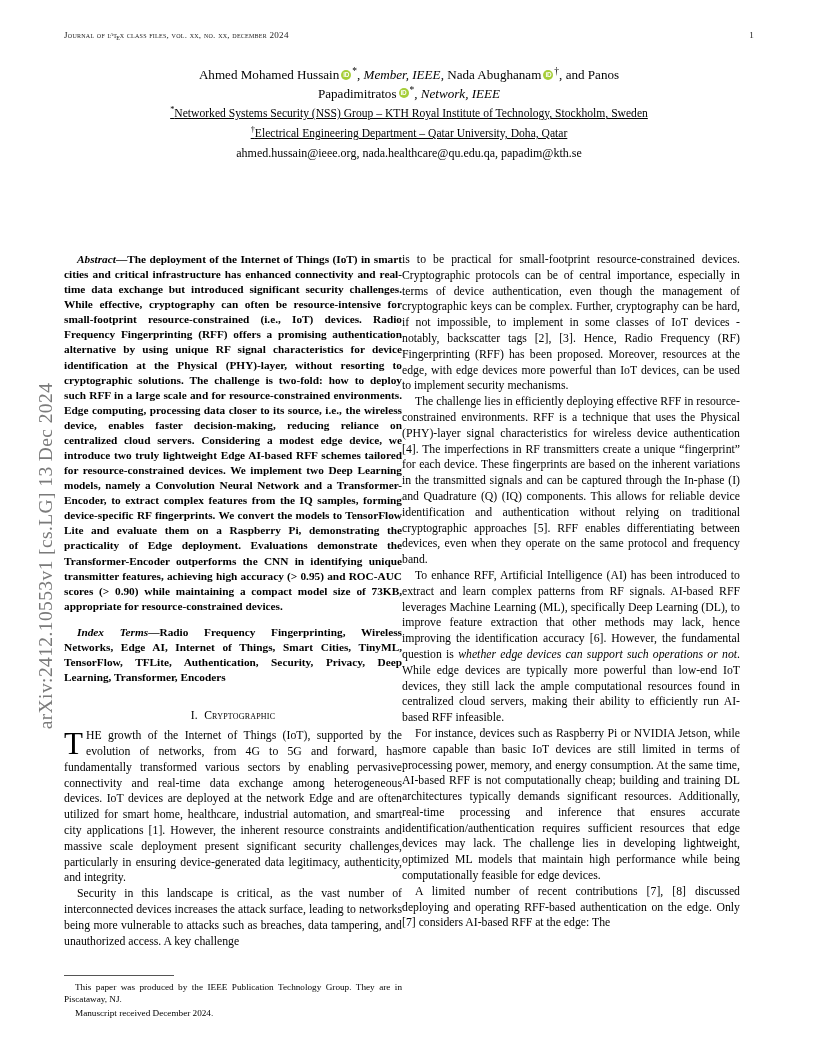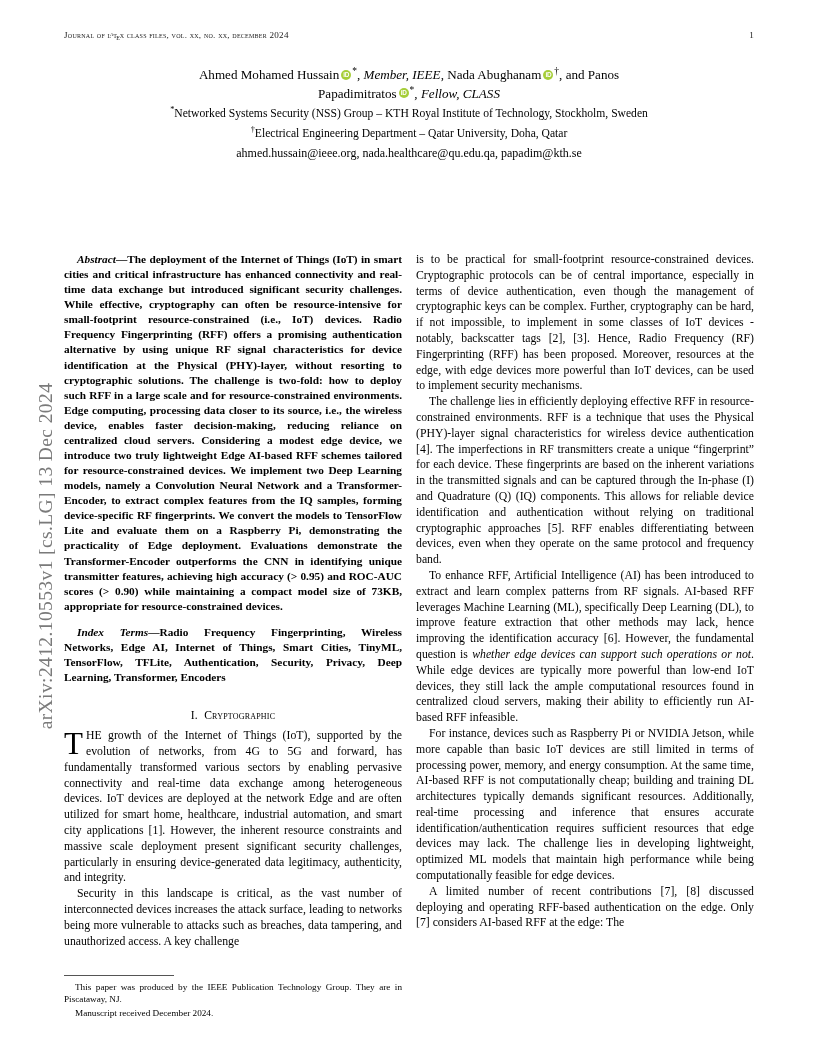--- a/index.html
+++ b/index.html
@@ -85,20 +85,21 @@
   .authors {
     font-size: 13.1px;
     line-height: 1.42;
     margin: 0;
   }
   .authors .em { font-style: italic; }
   .affil {
     font-size: 11.6px;
     line-height: 1.46;
     margin: 3px 0 0 0;
+    text-decoration: underline;
   }
   .emails {
     font-size: 12.0px;
     line-height: 1.45;
     margin: 2px 0 0 0;
   }
   sup.mark {
     font-size: 0.72em;
     vertical-align: super;
     line-height: 0;
@@ -129,21 +130,20 @@
   }
 
   
   .columns {
     position: absolute;
     left: 64px;
     top: 252px;
     width: 690px;
     height: 780px;
     display: flex;
-    gap: 14px;
   }
   .col {
     width: 338px;
     position: relative;
   }
   .col p {
     margin: 0;
     font-size: 11.75px;
     line-height: 1.345;
     text-align: justify;
@@ -212,21 +212,21 @@
 
   <div class="runhead">
     <div class="jtitle"><span>JOURNAL OF </span><span class="latex-logo"><span>L</span><span class="a">A</span><span>T</span><span class="e">E</span></span><span>X CLASS FILES, VOL. XX, NO. XX, DECEMBER 2024</span></div>
     <div class="pageno">1</div>
   </div>
 
   <div class="titleblock">
 
     <p class="authors">
       <span>Ahmed Mohamed Hussain</span><span class="orcid"></span><sup class="mark">*</sup><span>, </span><span class="em">Member, IEEE</span><span>, Nada Abughanam</span><span class="orcid"></span><sup class="mark">†</sup><span>, and Panos</span><br>
-      <span>Papadimitratos</span><span class="orcid"></span><sup class="mark">*</sup><span>, </span><span class="em">Fellow, CLASS</span>
+      <span>Papadimitratos</span><span class="orcid"></span><sup class="mark">*</sup><span>, </span><span class="em">Network, IEEE</span>
     </p>
 
     <p class="affil"><sup class="mark">*</sup><span>Networked Systems Security (NSS) Group – KTH Royal Institute of Technology, Stockholm, Sweden</span></p>
     <p class="affil"><sup class="mark">†</sup><span>Electrical Engineering Department – Qatar University, Doha, Qatar</span></p>
     <p class="emails">ahmed.hussain@ieee.org, nada.healthcare@qu.edu.qa, papadim@kth.se</p>
   </div>
 
   <div class="columns">
 
     <div class="col">

